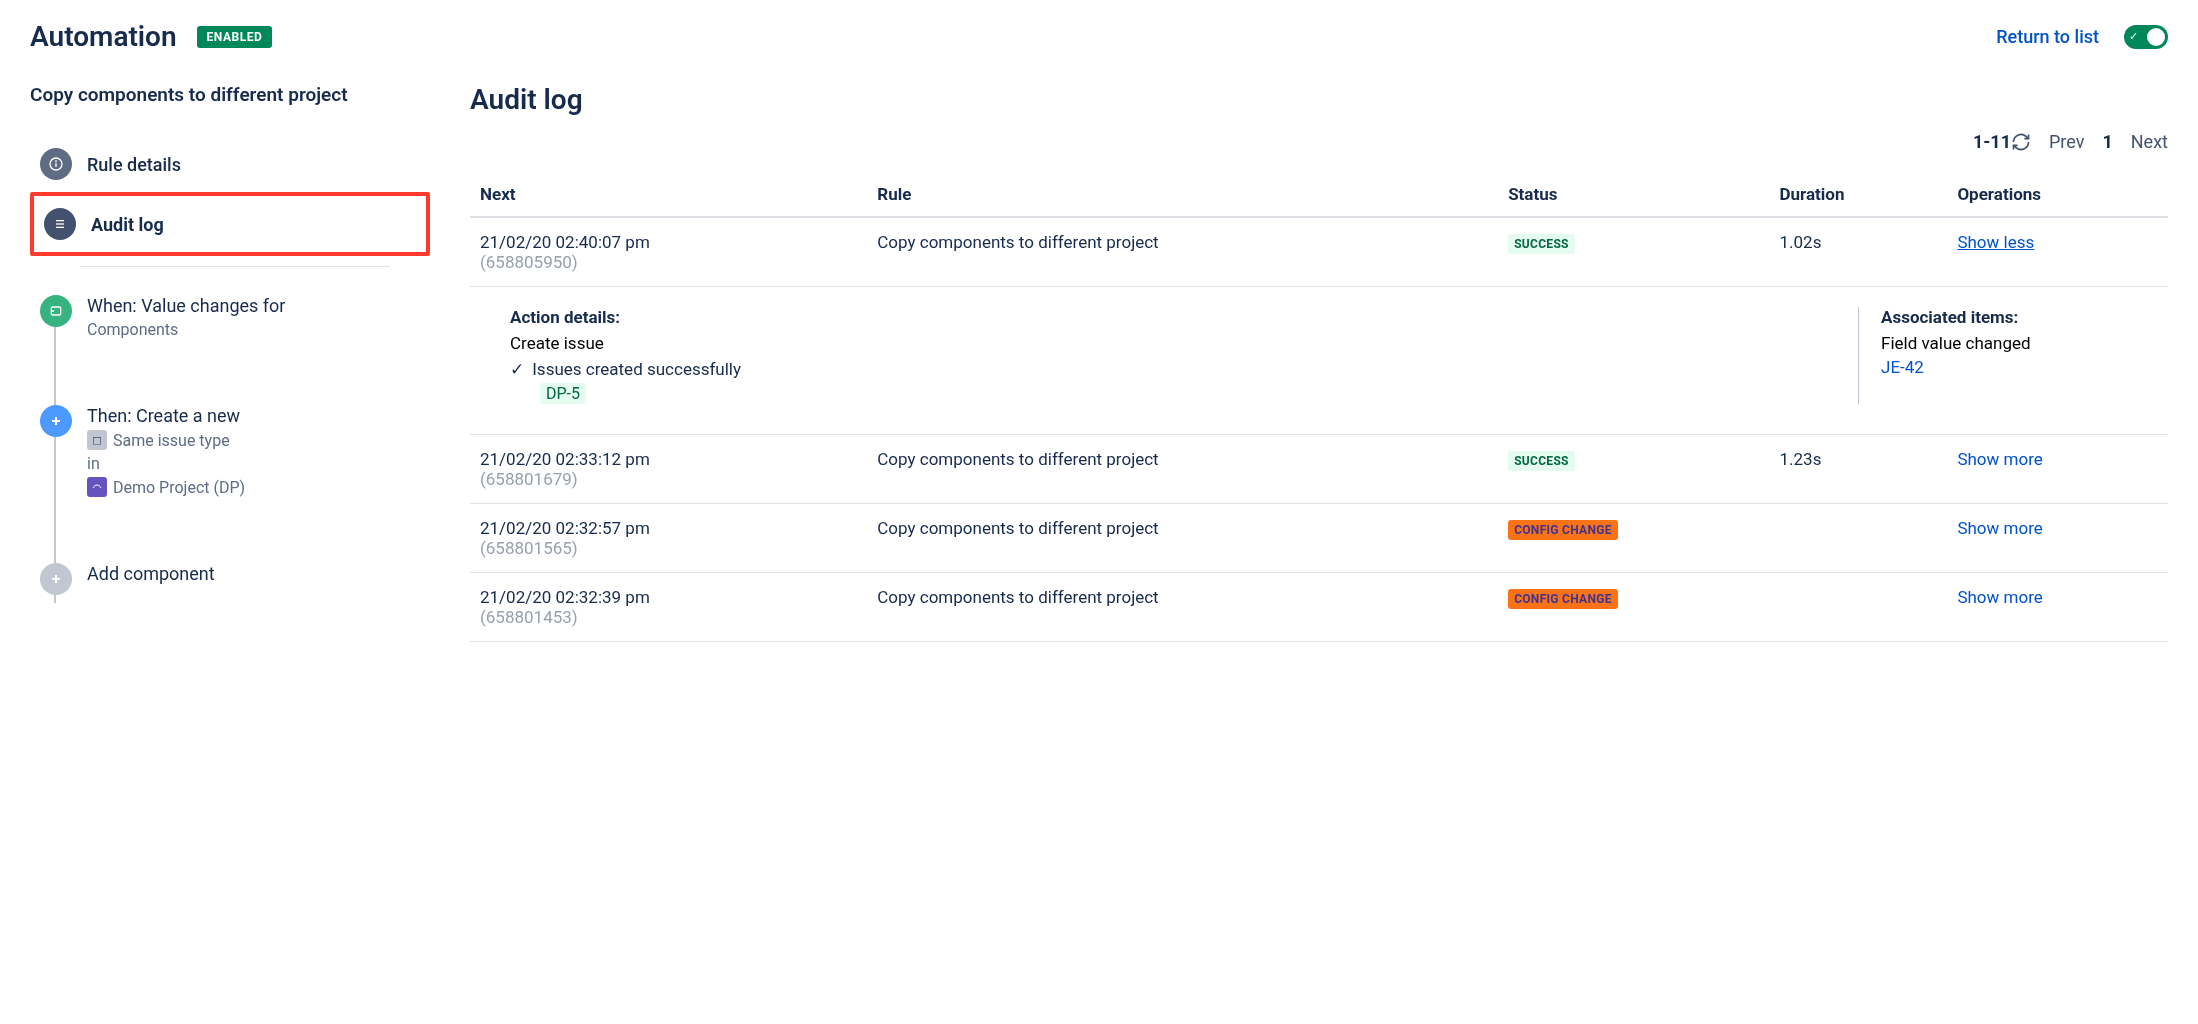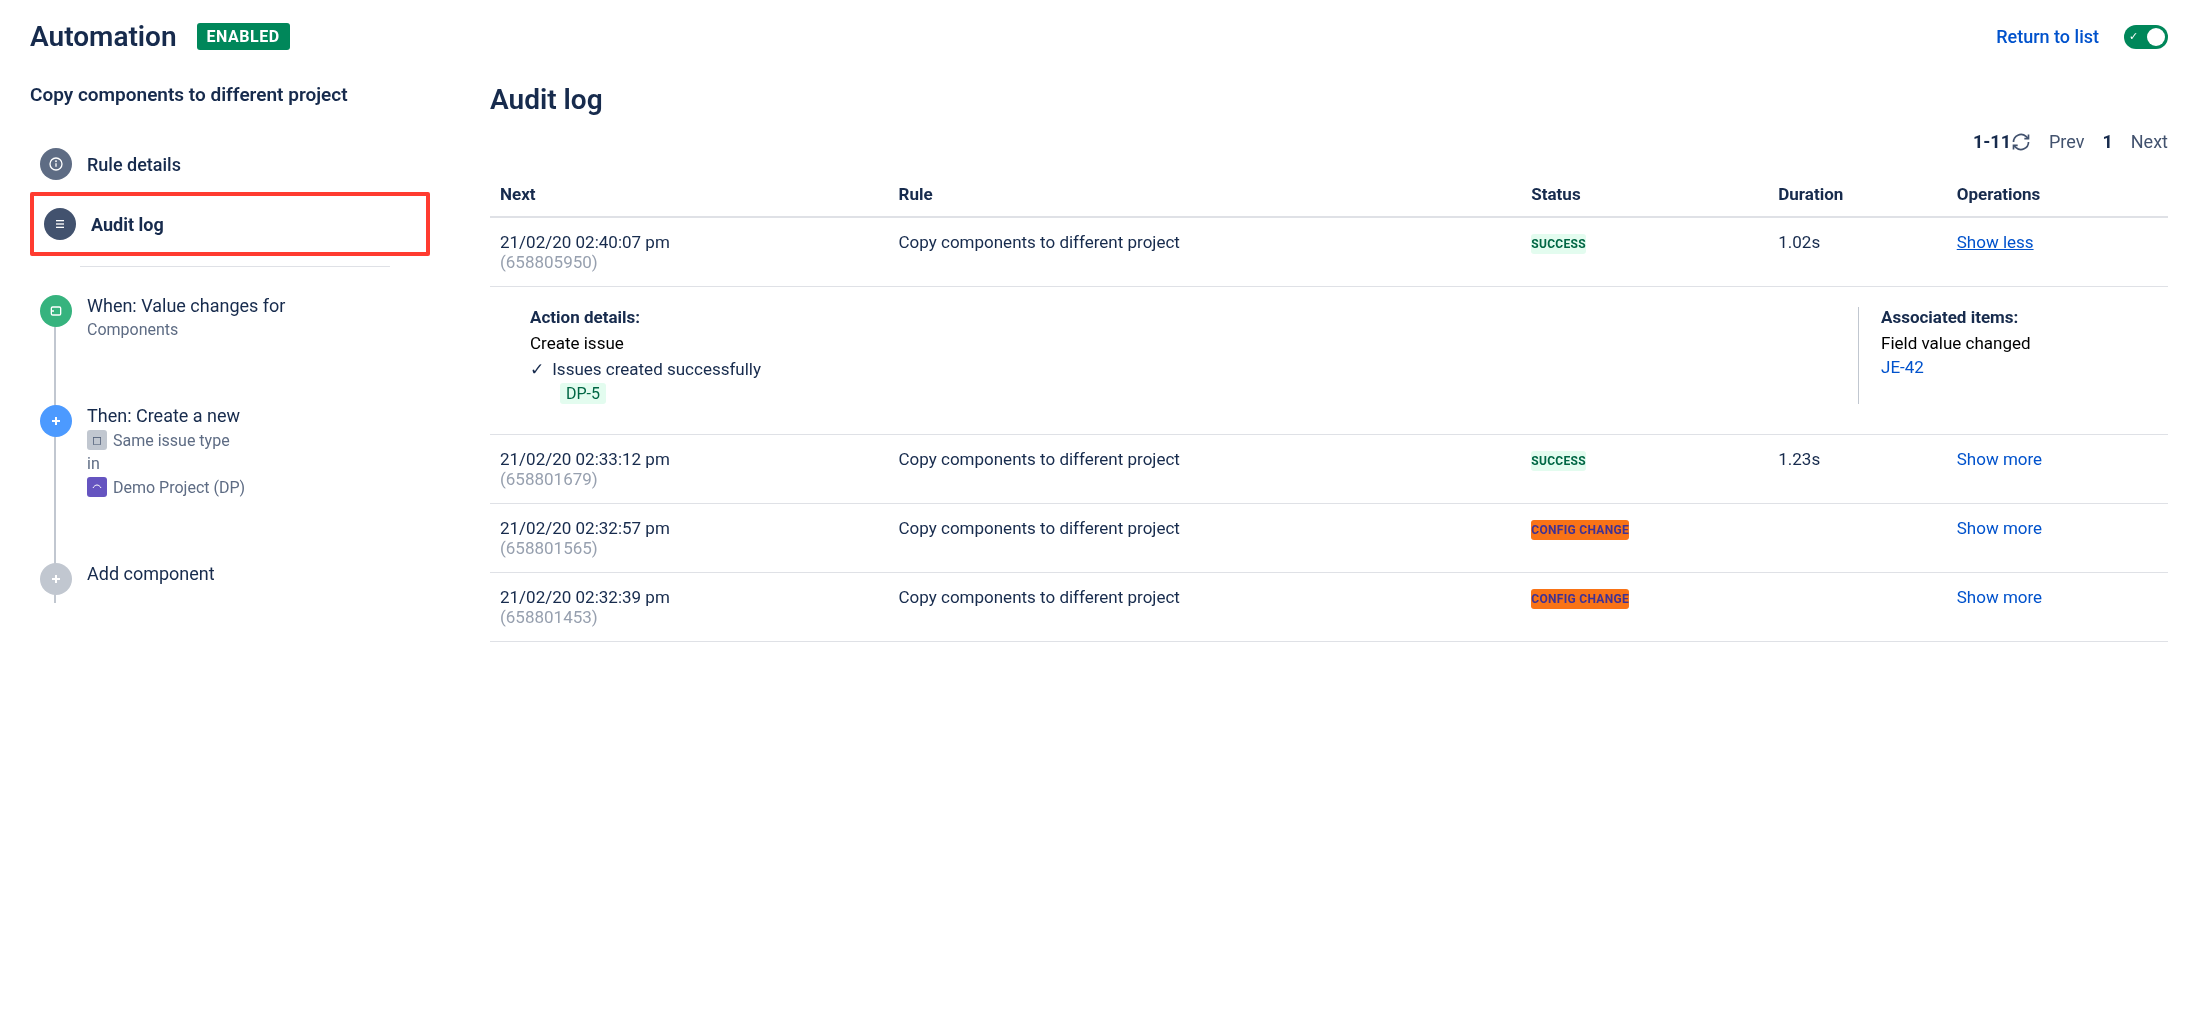--- a/index.html
+++ b/index.html
@@ -2,29 +2,29 @@
 <html><head>
 <meta charset="utf-8">
 <style>
   * { box-sizing: border-box; margin: 0; padding: 0; }
   body {
     font-family: -apple-system, BlinkMacSystemFont, "Segoe UI", Roboto, sans-serif;
     background: #fff;
     color: #172B4D;
     padding: 20px 30px;
   }
-  .layout { display: flex; gap: 60px; }
+  .layout { display: flex; gap: 40px; }
   .sidebar { width: 400px; flex-shrink: 0; }
   .main { flex: 1; }
 
   .header-row { display: flex; align-items: center; justify-content: space-between; margin-bottom: 30px; }
   .header-left { display: flex; align-items: center; gap: 20px; }
   .page-title { font-size: 28px; font-weight: 600; color: #172B4D; }
   .badge-enabled {
-    background: #00875A; color: #fff; font-size: 16px; font-weight: 700;
+    background: #00875A; color: #fff; font-size: 12px; font-weight: 700;
     padding: 4px 10px; border-radius: 3px; letter-spacing: 0.5px;
   }
   .header-right { display: flex; align-items: center; gap: 25px; }
   .return-link { color: #0052CC; font-size: 18px; font-weight: 500; text-decoration: none; cursor: pointer; }
   .toggle {
     width: 44px; height: 24px; background: #00875A; border-radius: 12px;
     position: relative; cursor: pointer;
   }
   .toggle::after {
     content: ""; position: absolute; right: 3px; top: 3px;
@@ -96,21 +96,21 @@
     padding: 12px 10px; border-bottom: 2px solid #DFE1E6;
   }
   td {
     padding: 14px 10px; font-size:17px; vertical-align:top;
     border-bottom: 1px solid #DFE1E6;
   }
   .dt-main { color:#172B4D; }
   .dt-sub { color:#97A0AF; }
   .status-badge {
     display:inline-block; font-size:12px; font-weight:700;
-    padding:3px 0; border-radius:3px; letter-spacing:0.3px;
+    padding:3px 6px; border-radius:3px; letter-spacing:0.3px;
   }
   .status-success { background:#E3FCEF; color:#006644; }
   .status-config { background:#f97316; color:#403294; }
   .op-link { color:#0052CC; cursor:pointer; }
   .op-link.underline { text-decoration:underline; }
 
   .expanded-row td { border-bottom:1px solid #DFE1E6; padding:20px 10px 30px 40px;}
   .expanded-cols { display:flex; gap:40px;}
   .exp-col { flex:1; }
   .exp-col.divider { border-left:1px solid #C1C7D0; padding-left:22px; flex: 0 0 300px;}

